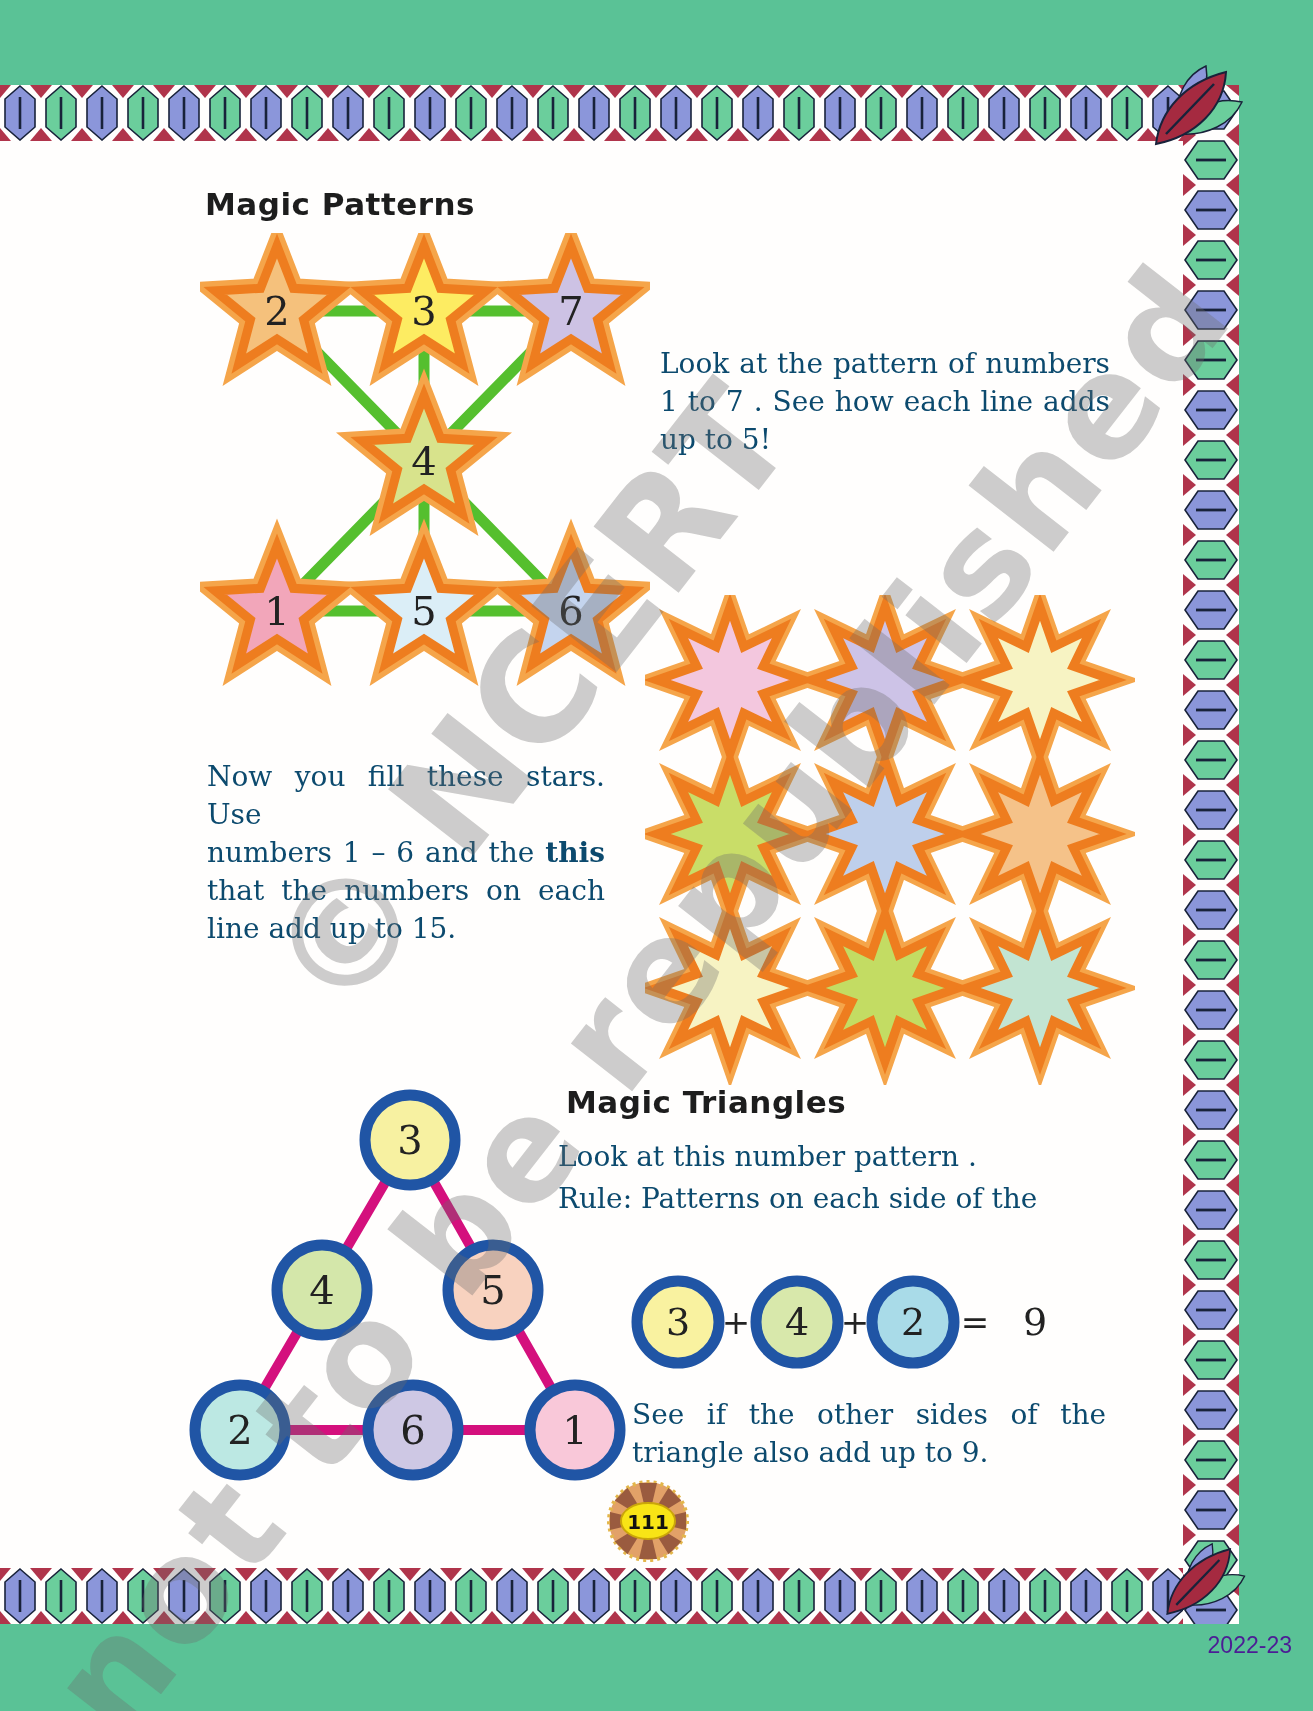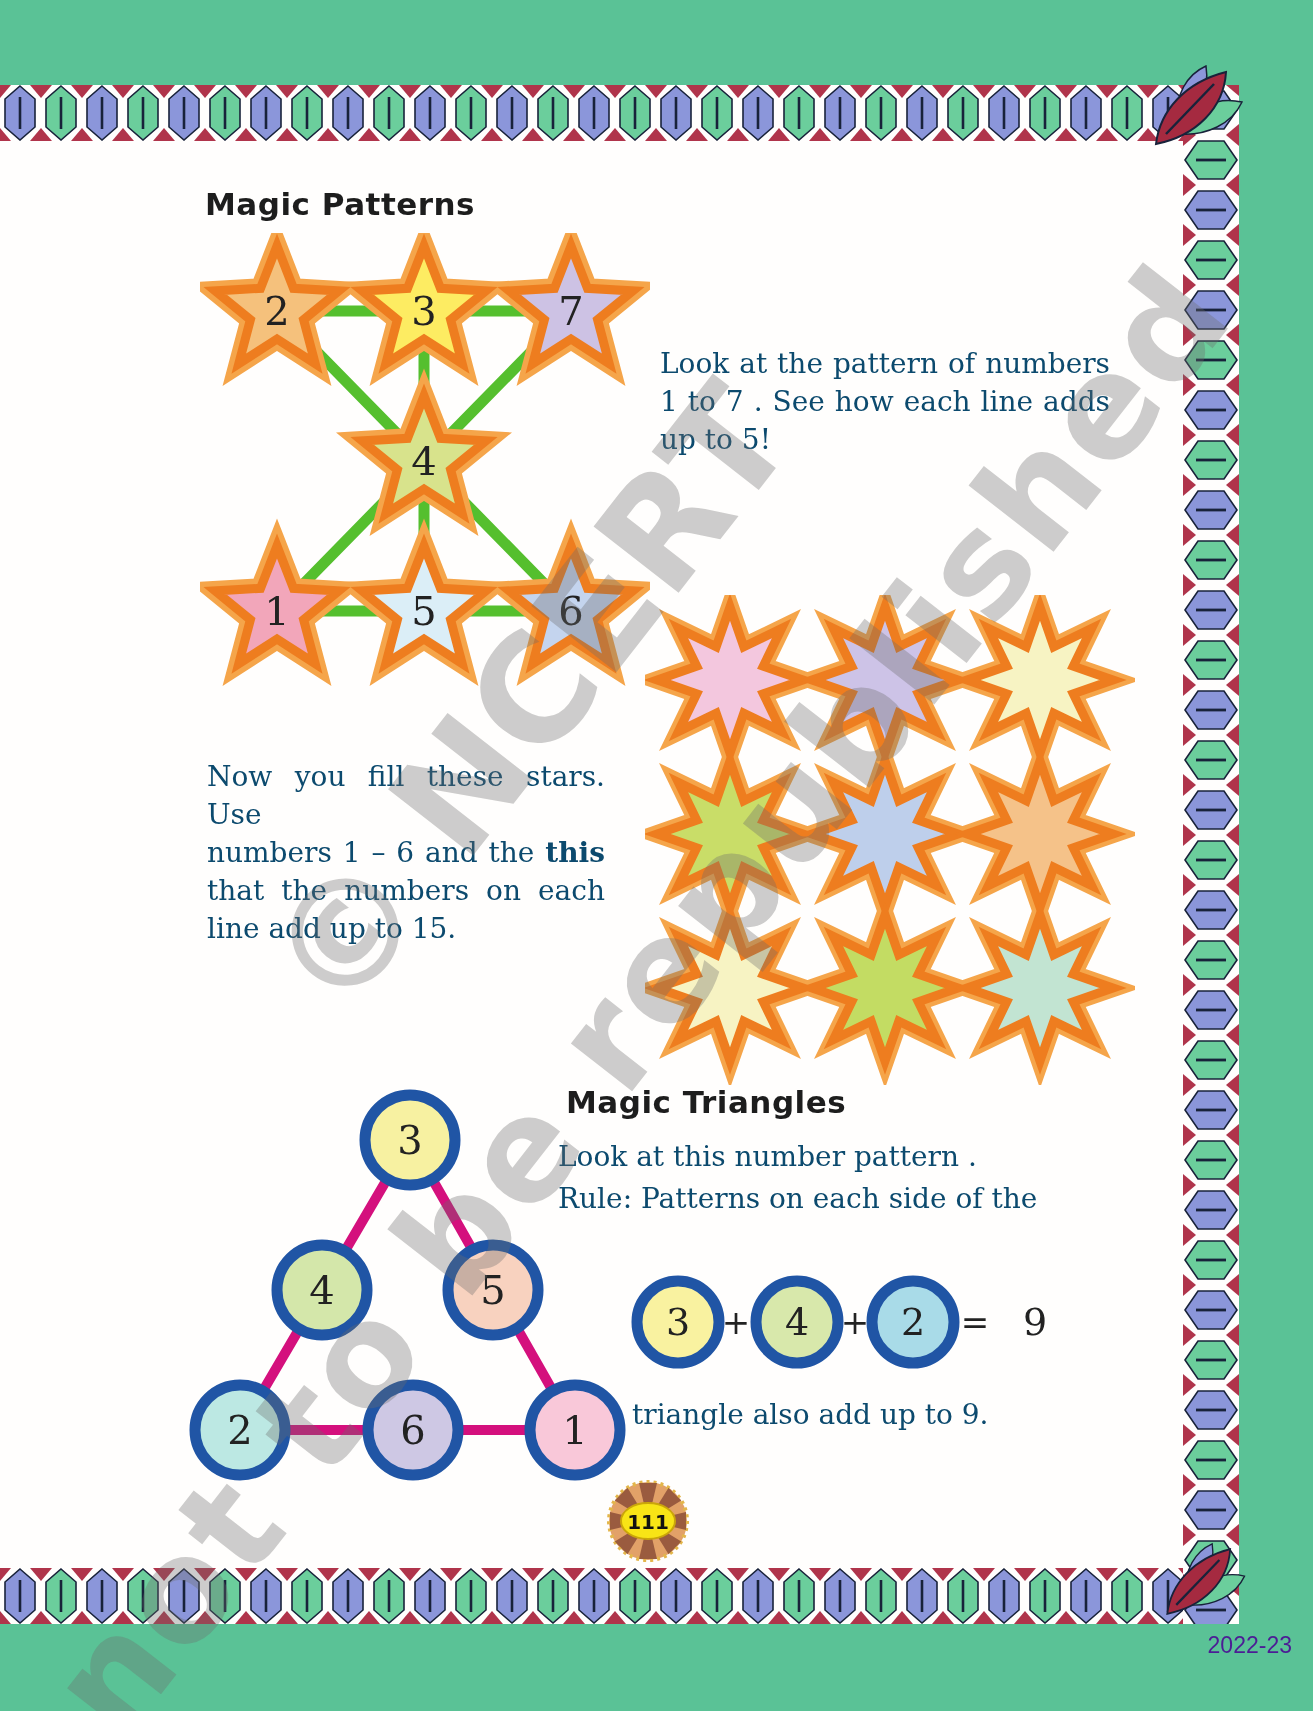--- a/index.html
+++ b/index.html
@@ -219,20 +219,21 @@
       <text x="169" y="63">4</text>
       <text x="285" y="63">2</text>
       <text x="108" y="62" font-size="34">+</text>
       <text x="227" y="62" font-size="34">+</text>
       <text x="347" y="62" font-size="34">=</text>
       <text x="407" y="63">9</text>
     </g>
   </svg>
 
   <div class="abs body-text" style="left:632px;top:1396px;width:474px">
+    <div class="jline">See if the other sides of the</div>
     <div>triangle also add up to 9.</div>
   </div>
 
   <svg class="abs" style="left:593px;top:1480px" width="110" height="82" viewBox="0 0 110 82">
     <g transform="translate(55,41)">
       <circle r="39" fill="#e2a168" stroke="#e3b64b" stroke-width="4" stroke-dasharray="3,4"></circle>
       <g fill="#8e4f38" opacity="0.85">
         <path d="M0,0 L-9,-38 L9,-38 Z"></path>
           <path d="M0,0 L-9,-38 L9,-38 Z" transform="rotate(45)"></path>
         <path d="M0,0 L-9,-38 L9,-38 Z" transform="rotate(90)"></path>

